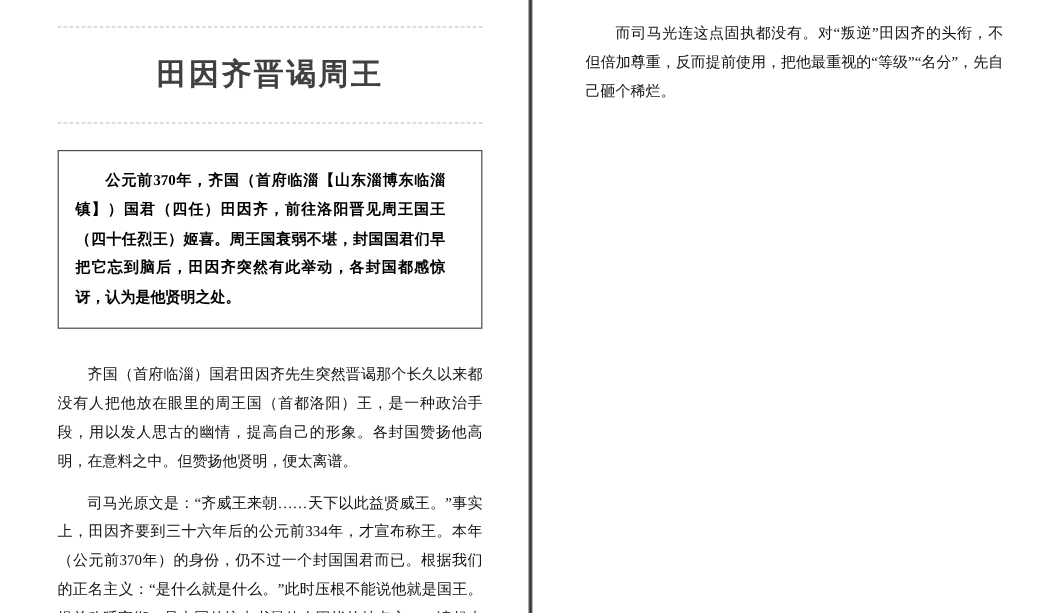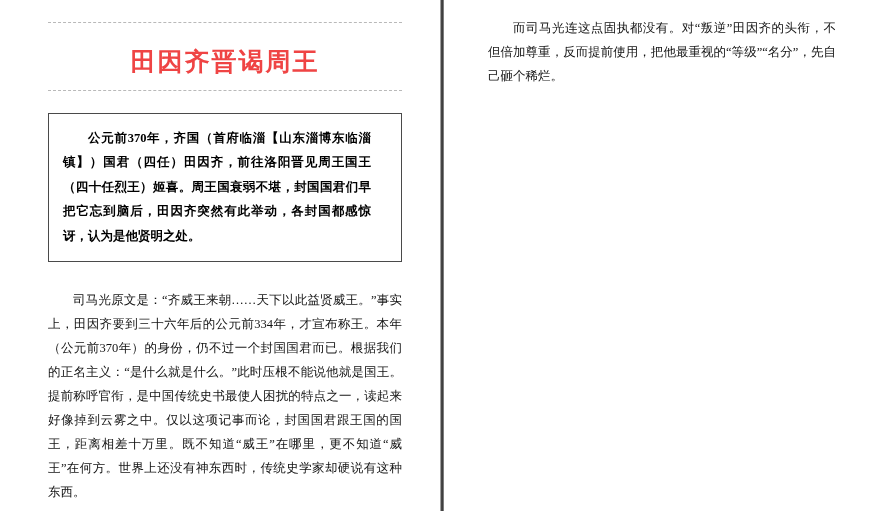--- a/index.html
+++ b/index.html
@@ -48,22 +48,22 @@
     height: 0;
     border-top: 1px dashed #b9b9b9;
     margin: 0;
   }
   .rule-top { margin-top: 8px; }
   .chapter-title {
     text-align: center;
     font-size: 25px;
     font-weight: bold;
     letter-spacing: 2px;
-    margin: 22px 0 12px 0;
-    color: #ef4444;
+    margin: 22px 0 24px 0;
+    color: #404040;
   }
   .callout {
     border: 1px solid #4a4a4a;
     padding: 12px 30px 13px 14px;
     margin: 22px 0 26px 0;
     font-size: 12.5px;
     line-height: 1.95;
     font-weight: bold;
     text-align: justify;
     text-justify: inter-ideograph;
@@ -93,20 +93,21 @@
 
   <div class="page page-left">
     <div class="rule rule-top"></div>
     <h1 class="chapter-title">田因齐晋谒周王</h1>
     <div class="rule"></div>
 
     <div class="callout">
       <p>公元前370年，齐国（首府临淄【山东淄博东临淄镇】）国君（四任）田因齐，前往洛阳晋见周王国王（四十任烈王）姬喜。周王国衰弱不堪，封国国君们早把它忘到脑后，田因齐突然有此举动，各封国都感惊讶，认为是他贤明之处。</p>
     </div>
 
+    <p class="body">齐国（首府临淄）国君田因齐先生突然晋谒那个长久以来都没有人把他放在眼里的周王国（首都洛阳）王，是一种政治手段，用以发人思古的幽情，提高自己的形象。各封国赞扬他高明，在意料之中。但赞扬他贤明，便太离谱。</p>
     <p class="body">司马光原文是：“齐威王来朝……天下以此益贤威王。”事实上，田因齐要到三十六年后的公元前334年，才宣布称王。本年（公元前370年）的身份，仍不过一个封国国君而已。根据我们的正名主义：“是什么就是什么。”此时压根不能说他就是国王。提前称呼官衔，是中国传统史书最使人困扰的特点之一，读起来好像掉到云雾之中。仅以这项记事而论，封国国君跟王国的国王，距离相差十万里。既不知道“威王”在哪里，更不知道“威王”在何方。世界上还没有神东西时，传统史学家却硬说有这种东西。</p>
 
   </div>
 
   <div class="gutter"></div>
 
   <div class="page page-right">
     <p class="body">而司马光连这点固执都没有。对“叛逆”田因齐的头衔，不但倍加尊重，反而提前使用，把他最重视的“等级”“名分”，先自己砸个稀烂。</p>
   </div>
 

